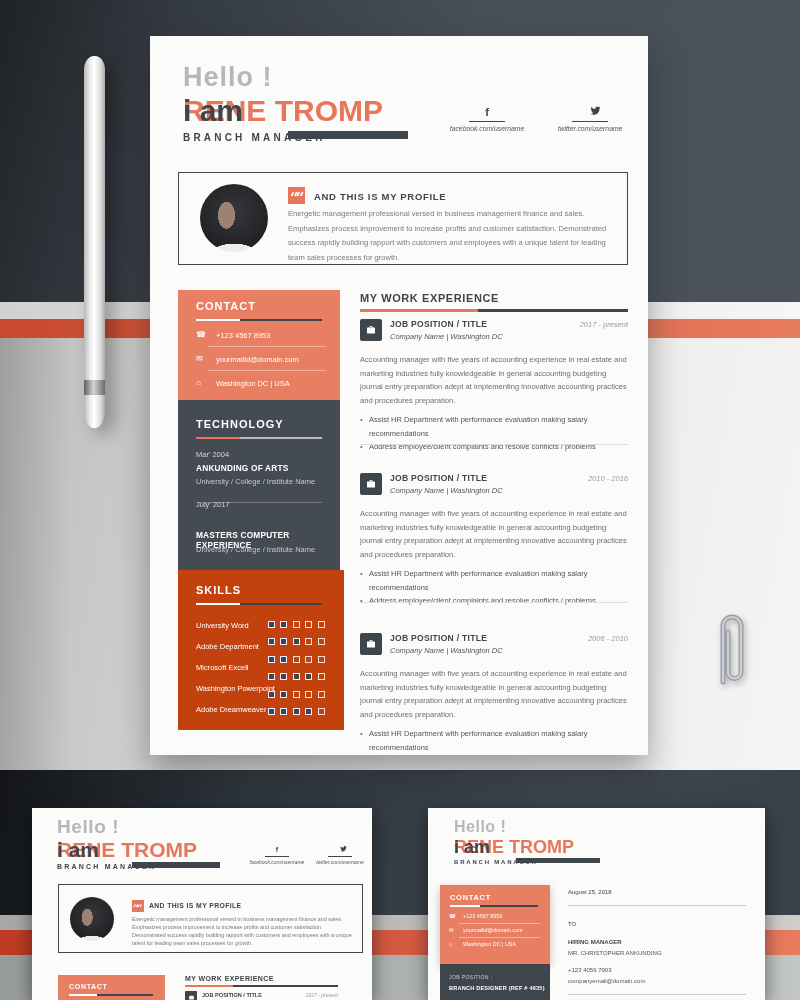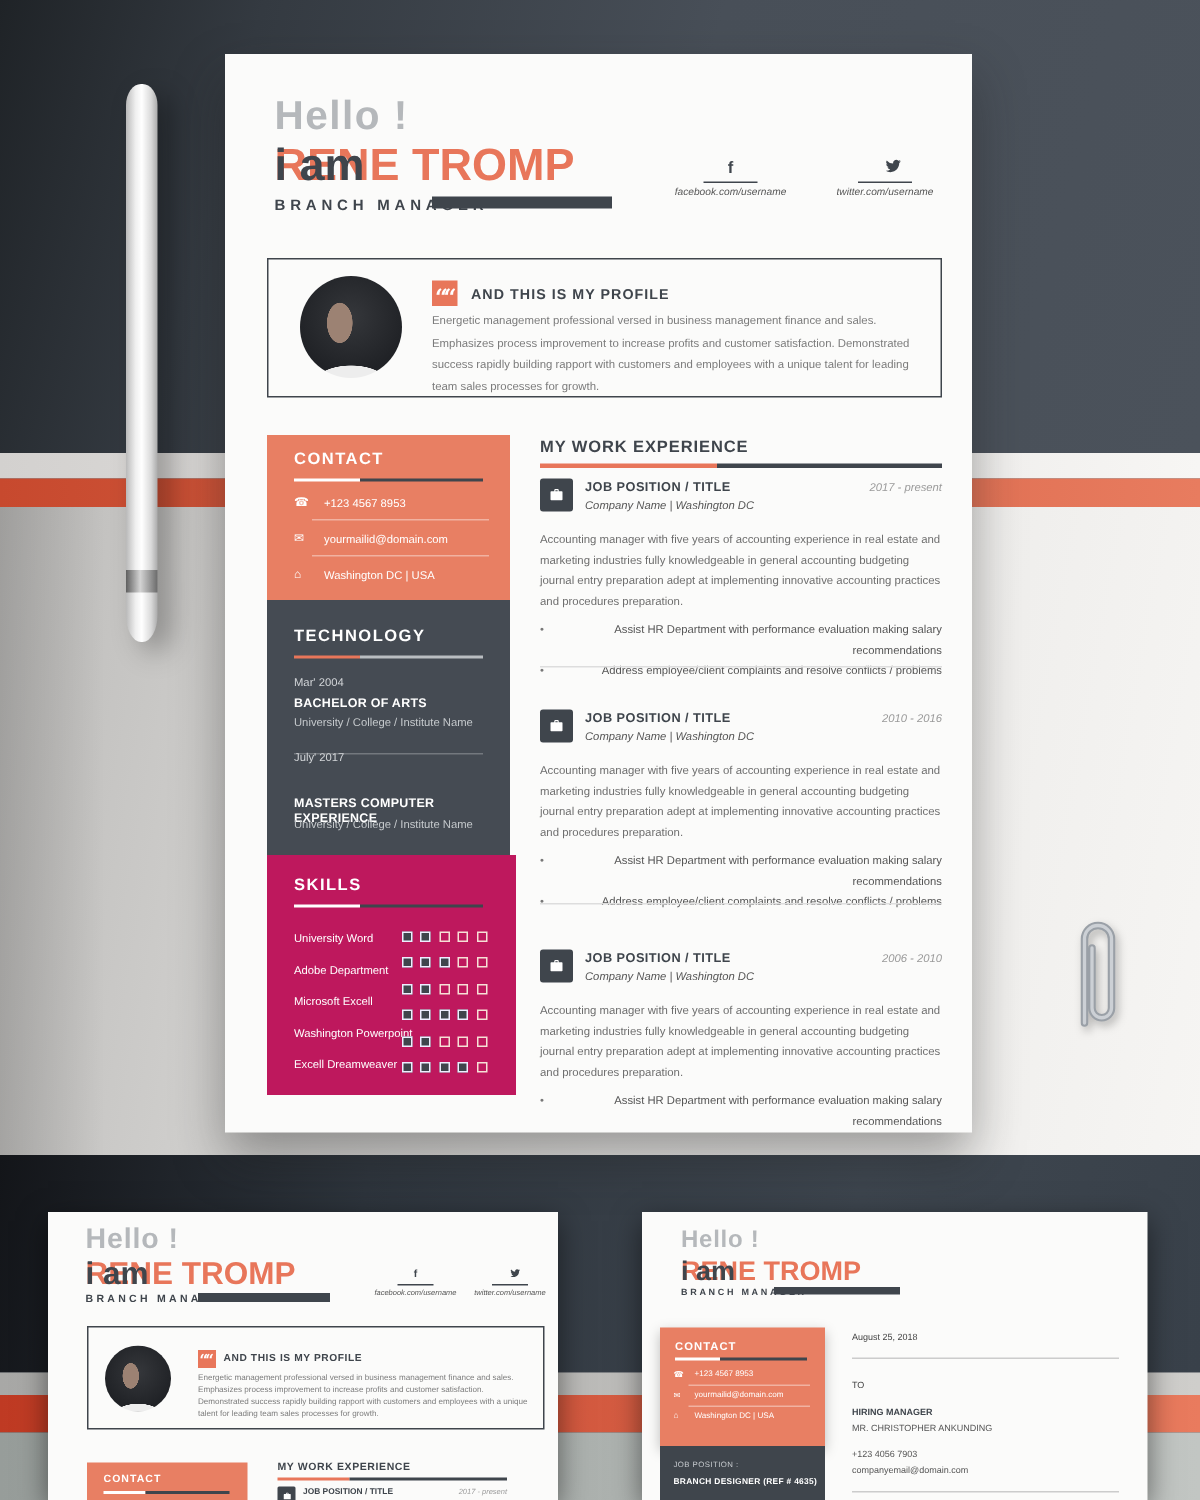--- a/index.html
+++ b/index.html
@@ -78,21 +78,21 @@
   .ptext { left:138px; top:171px; width:324px; font-size:7.6px; line-height:14.5px; color:#7b7b7b; }
 
   
   .ul { height:2px; display:flex; }
   .ul span { position:static; display:block; height:100%; }
   .ul .b { flex:1; }
 
   
   .card-contact { left:28px; top:254px; width:162px; height:110px; background:#e87f63; }
   .card-education { left:28px; top:364px; width:162px; height:170px; background:#454b53; }
-  .card-skills { left:28px; top:534px; width:166px; height:160px; background:#be185d; }
+  .card-skills { left:28px; top:534px; width:166px; height:160px; background:#c2410c; }
   .card-h { left:18px; font-size:11px; font-weight:bold; color:#fff; letter-spacing:1px; }
   .cc-ul { left:18px; top:29px; width:126px; } .cc-ul .a { width:44px; background:#fff; } .cc-ul .b { background:#3f454c; }
   .ed-ul { left:18px; top:37px; width:126px; } .ed-ul .a { width:44px; background:#e8765a; } .ed-ul .b { background:#b9bdc1; }
   .sk-ul { left:18px; top:33px; width:126px; } .sk-ul .a { width:44px; background:#fff; } .sk-ul .b { background:#3f454c; }
 
   .crow-icon { font-size:8px; color:#fff; left:18px; }
   .crow-txt { left:38px; font-size:7.5px; color:#fff; }
   .cdiv { left:30px; width:118px; border-top:1px solid rgba(255,255,255,.4); }
 
   .ed-date { left:18px; font-size:7.5px; color:#d2d5d8; }
@@ -120,21 +120,21 @@
   .exp1 { top:283px; } .exp2 { top:437px; } .exp3 { top:597px; }
   .exp .head { position:relative; padding-left:30px; min-height:26px; }
   .icon-box { left:0; top:0; width:22px; height:22px; background:#3f454c; border-radius:2px;
     display:flex; align-items:center; justify-content:center; }
   .icon-box svg { position:static; }
   .exp-title { position:static; display:block; font-size:8.5px; font-weight:bold; color:#3f454c; letter-spacing:.3px; }
   .exp-date { right:0; top:1px; font-size:7.5px; font-style:italic; color:#9b9b9b; }
   .exp-company { position:static; display:block; font-size:7.5px; font-style:italic; color:#555; margin-top:3px; }
   .exp-body { position:static; display:block; margin-top:8px; font-size:7.6px; line-height:13.5px; color:#6e6e6e; }
   .exp-bullets { position:static; display:block; margin-top:6px; }
-  .bullet { position:relative; display:block; padding-left:9px; font-size:7.5px; line-height:13.5px; color:#555;text-align:right; }
+  .bullet { position:relative; display:block; padding-left:9px; font-size:7.5px; line-height:13.5px; color:#555; }
   .bullet::before { content:"\2022"; position:absolute; left:0; top:0; color:#777; }
   .exp-div { left:210px; width:268px; border-top:1px solid #ddd; }
   .exp-div.d1 { top:408px; } .exp-div.d2 { top:566px; }
 
   
   .p2-hello { left:25px; top:8px; font-size:19px; font-weight:bold; color:#b5b8bb; letter-spacing:.6px; }
   .p2-iam { left:25px; top:30px; font-size:21px; font-weight:bold; color:#3f454c; white-space:nowrap; }
   .p2-iam .nm { position:static; color:#e8765a; }
   .p2-role { left:25px; top:55px; font-size:7px; font-weight:bold; letter-spacing:2.2px; color:#3f454c; }
   .p2-bar { left:100px; top:54px; width:88px; height:6px; background:#3f454c; }
@@ -257,40 +257,40 @@
       <div class="crow-txt" style="top:89px">Washington DC | USA</div>
     </div>
 
     <div class="card-education">
       <div class="card-h" style="top:18px">TECHNOLOGY</div>
       <div class="ul ed-ul">
           <span class="a"></span>
           <span class="b"></span>
         </div>
       <div class="ed-date" style="top:50px">Mar' 2004</div>
-      <div class="ed-deg" style="top:63px">BACHELOR OF ARTS</div>
+      <div class="ed-deg" style="top:63px">ANKUNDING OF ARTS</div>
       <div class="ed-sch" style="top:77px">University / College / Institute Name</div>
       <div class="ed-div"></div>
       <div class="ed-date" style="top:100px">July' 2017</div>
       <div class="ed-deg" style="top:130px">MASTERS COMPUTER EXPERIENCE</div>
       <div class="ed-sch" style="top:145px">University / College / Institute Name</div>
     </div>
 
     <div class="card-skills">
       <div class="card-h" style="top:14px">SKILLS</div>
       <div class="ul sk-ul">
           <span class="a"></span>
           <span class="b"></span>
         </div>
       <div class="sk-labels">
         <span>University Word</span>
         <span>Adobe Department</span>
         <span>Microsoft Excell</span>
         <span>Washington Powerpoint</span>
-        <span>Excell Dreamweaver</span>
+        <span>Adobe Dreamweaver</span>
       </div>
       <div class="sk-ratings">
         <div class="rating" data-filled="2">
             <span class="sq"></span>
             <span class="sq"></span>
             <span class="sq"></span>
             <span class="sq"></span>
             <span class="sq"></span>
           </div>
         <div class="rating" data-filled="3">

